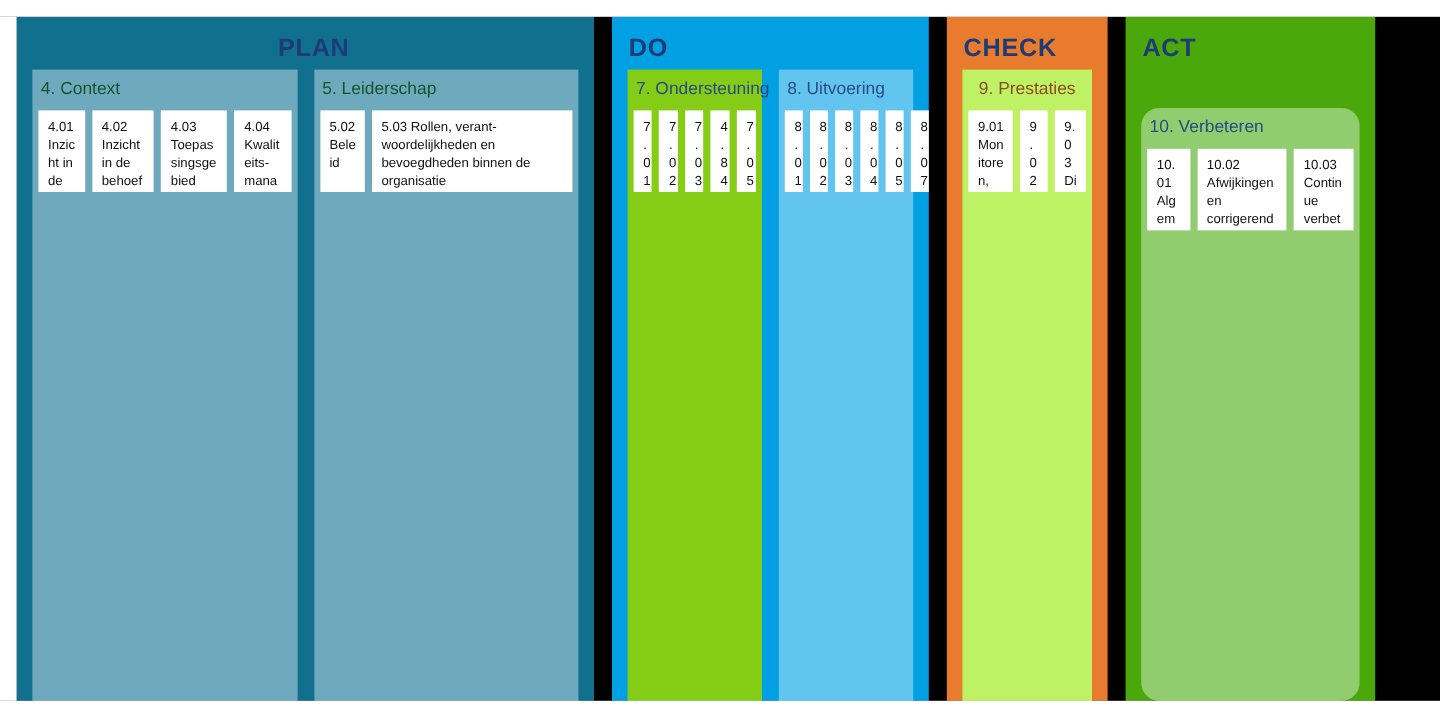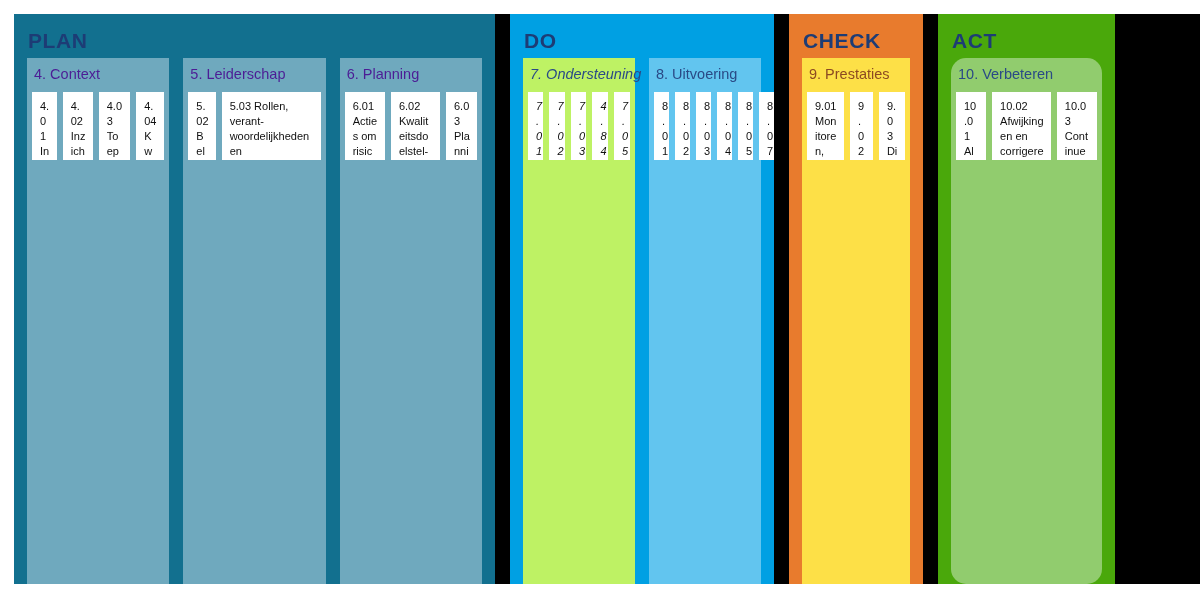--- a/index.html
+++ b/index.html
@@ -115,23 +115,23 @@
     padding: 7px 7px 5px 8px;
     font-size: 11px;
     line-height: 1.36;
     color: #101010;
     height: 68px;
     overflow: hidden;
     word-break: break-word;
   }
 
   
-  .plan { background: #12708f; }
+  .plan { background: #12708f; align-items: center; }
   .plan .column { background: #6fa9be; }
-  .plan .column-title { color: #4c1d95; }
+  .plan .column-title { color: #14532d; }
 
   
   .do { background: #00a0e3; }
   .do .column { background: #62c5ef; }
   .do .column-title { color: #2a4a86; }
 
   
   .check { background: #e87b2d; }
   .check .column { background: #f0b183; }
   .check .column-title { color: #8c4a22; }
@@ -159,35 +159,27 @@
             <div class="card">4.04 Kwaliteits-managementsysteem en de processen ervan</div>
           </div>
         </div>
         <div class="column" style="background: rgb(111, 169, 190);">
           <div class="column-title">5. Leiderschap</div>
           <div class="cards">
             <div class="card">5.02 Beleid</div>
             <div class="card">5.03 Rollen, verant-woordelijkheden en bevoegdheden binnen de organisatie</div>
           </div>
         </div>
-        <div class="column" style="background: rgb(111, 169, 190);">
-          <div class="column-title">6. Planning</div>
-          <div class="cards">
-            <div class="card">6.01 Acties om risico’s en kansen op te pakken</div>
-            <div class="card">6.02 Kwaliteitsdoelstel-lingen en de planning om ze te bereiken</div>
-            <div class="card">6.03 Planning van wijzigingen</div>
-          </div>
-        </div>
       </div>
     </div>
     <div class="gap-black" style="width: 15px;"></div>
     <div class="phase do" style="width: 264px; background: rgb(0, 160, 227);">
       <div class="phase-title">DO</div>
       <div class="columns">
-        <div class="column" style="background: #bef264; font-style: italic;">
+        <div class="column" style="background: #84cc16;">
           <div class="column-title">7. Ondersteuning</div>
           <div class="cards">
             <div class="card">7.01 Middelen</div>
             <div class="card">7.02 Competentie</div>
             <div class="card">7.03 Bewustzijn</div>
             <div class="card">4.84 Communicatie</div>
             <div class="card">7.05 Gedocumenteerde informatie</div>
           </div>
         </div>
         <div class="column" style="background: rgb(98, 197, 239);">
@@ -200,32 +192,32 @@
             <div class="card">8.05 Productie en het leveren van diensten</div>
             <div class="card">8.07 Beheersing van afwijkende outputs</div>
           </div>
         </div>
       </div>
     </div>
     <div class="gap-black" style="width: 15px;"></div>
     <div class="phase check" style="width: 134px; background: rgb(232, 123, 45);">
       <div class="phase-title">CHECK</div>
       <div class="columns">
-        <div class="column" style="background: #fde047;">
+        <div class="column" style="background: #bef264; align-items: center;">
           <div class="column-title">9. Prestaties</div>
           <div class="cards">
             <div class="card">9.01 Monitoren, meten, analyseren en evalueren</div>
             <div class="card">9.02 Interne audit</div>
             <div class="card">9.03 Directiebeoordeling</div>
           </div>
         </div>
       </div>
     </div>
     <div class="gap-black" style="width: 15px;"></div>
-    <div class="phase act" style="width: 177px; background: rgb(74, 168, 11);">
+    <div class="phase act" style="width: 208px; background: rgb(74, 168, 11); gap: 32px;">
       <div class="phase-title">ACT</div>
       <div class="columns">
         <div class="column" style="background: rgb(145, 204, 110); border-radius: 15px;">
           <div class="column-title">10. Verbeteren</div>
           <div class="cards">
             <div class="card">10.01 Algemeen</div>
             <div class="card">10.02 Afwijkingen en corrigerende maatregelen</div>
             <div class="card">10.03 Continue verbetering</div>
           </div>
         </div>

